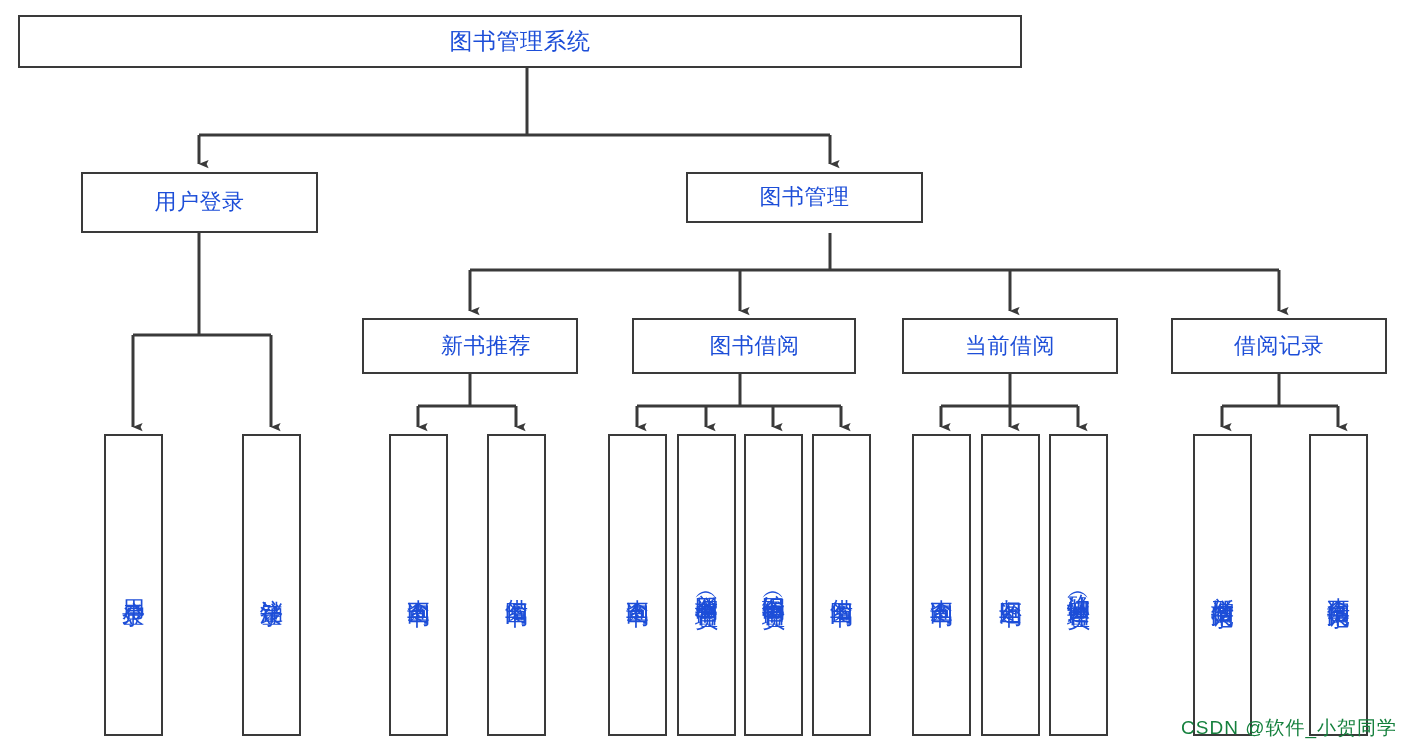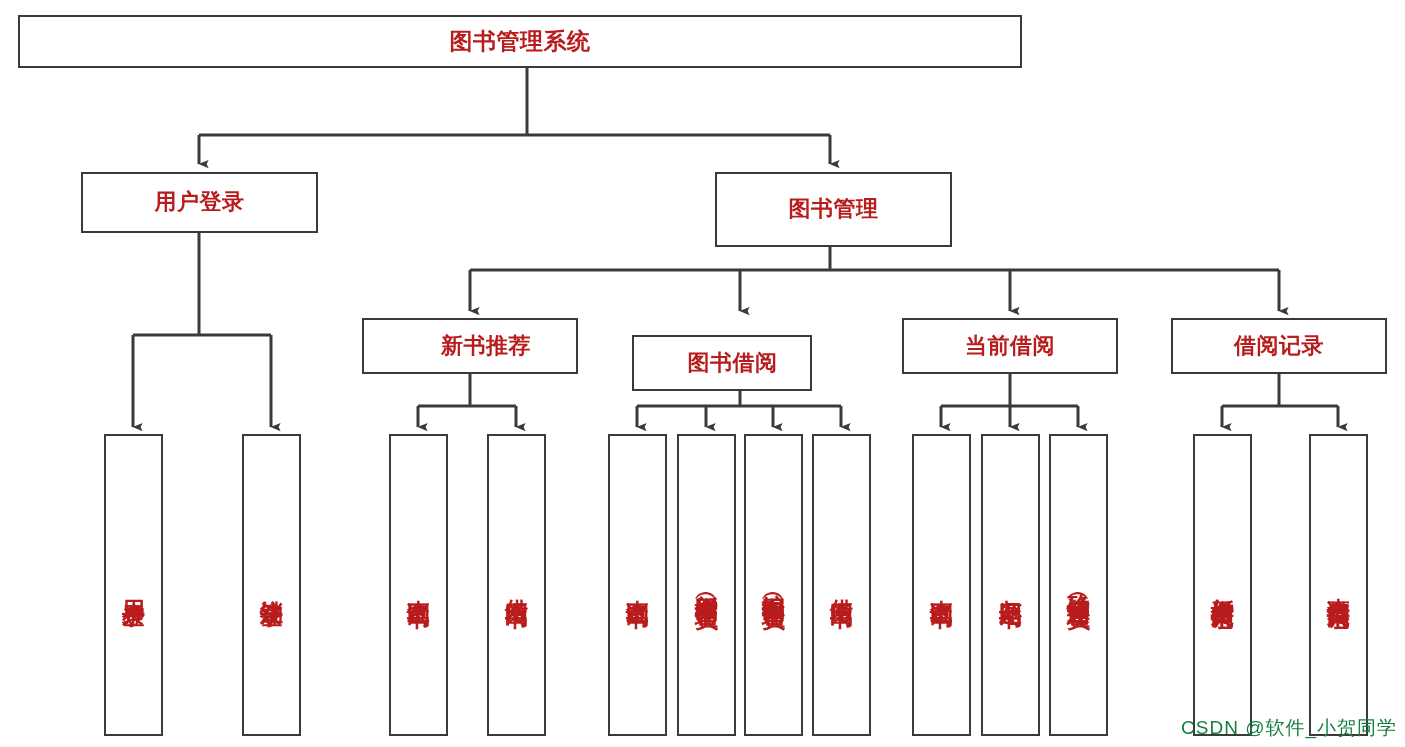--- a/index.html
+++ b/index.html
@@ -26,22 +26,21 @@
     pointer-events: none;
   }
   .node {
     position: absolute;
     box-sizing: border-box;
     border: 2.5px solid #3a3a3a;
     background: #ffffff;
     display: flex;
     align-items: center;
     justify-content: center;
-    color: #b91c1c;
-    font-weight: bold;
+    color: #1d4ed8;
   }
   .node .lbl {
     display: block;
     text-align: center;
     line-height: 1.12;
     letter-spacing: 0.5px;
   }
   .h-node .lbl {
     font-size: 22px;
   }
@@ -125,28 +124,28 @@
     </g>
   </svg>
 
   <div class="node h-node root" style="left:18px; top:15px; width:1004px; height:53px;">
     <span class="lbl">图书管理系统</span>
   </div>
 
   <div class="node h-node" style="left:81px; top:172px; width:237px; height:61px;">
     <span class="lbl">用户登录</span>
   </div>
-  <div class="node h-node" style="left:715px; top:172px; width:237px; height:75px;">
+  <div class="node h-node" style="left:686px; top:172px; width:237px; height:51px;">
     <span class="lbl">图书管理</span>
   </div>
 
   <div class="node h-node" style="left:362px; top:318px; width:216px; height:56px;padding-left:32px;">
     <span class="lbl">新书推荐</span>
   </div>
-  <div class="node h-node" style="left:632px; top:335px; width:180px; height:56px;padding-left:21px;">
+  <div class="node h-node" style="left:632px; top:318px; width:224px; height:56px;padding-left:21px;">
     <span class="lbl">图书借阅</span>
   </div>
   <div class="node h-node" style="left:1171px; top:318px; width:216px; height:56px;">
     <span class="lbl">借阅记录</span>
   </div>
   <div class="node h-node" style="left:902px; top:318px; width:216px; height:56px;">
     <span class="lbl">当前借阅</span>
   </div>
 
   <div class="node v-node" style="left:104px; top:434px; width:59px; height:302px;">

